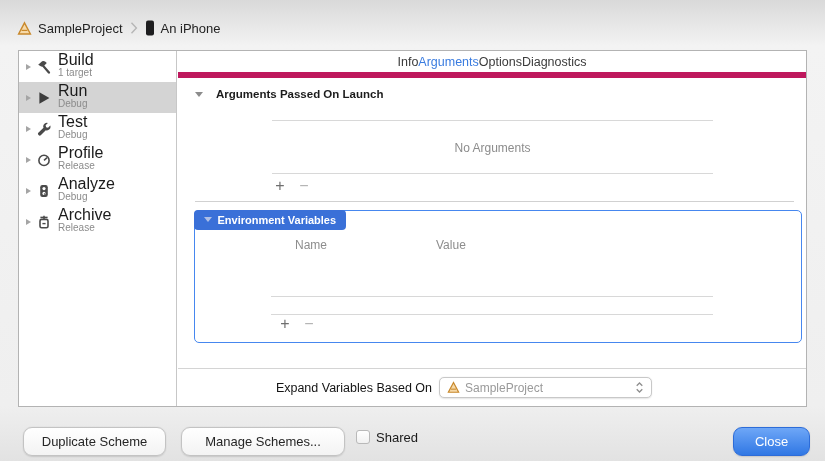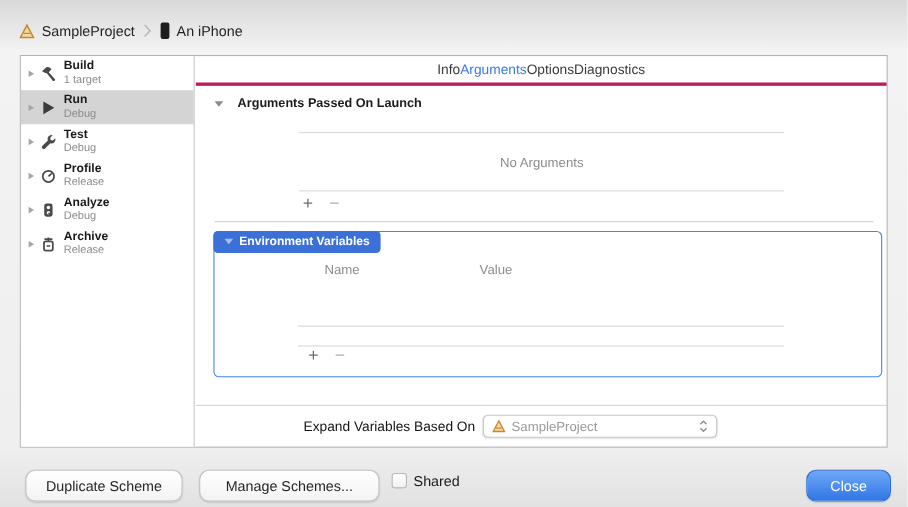--- a/index.html
+++ b/index.html
@@ -22,29 +22,29 @@
   .sidebar { position:absolute; left:0; top:0; width:158px; height:100%;
              border-right:1px solid #c7c7c7; background:#fff; }
   .side-row { height:31px; display:flex; align-items:center; padding-left:7px; }
   .side-row.selected { background:#d4d4d4; }
   .disc { width:0; height:0; border-left:5px solid #a5a5a5;
           border-top:3.5px solid transparent; border-bottom:3.5px solid transparent;
           margin-right:5px; flex:0 0 auto; }
   .side-icon { width:16px; height:16px; margin-right:6px; display:flex;
                align-items:center; justify-content:center; flex:0 0 auto; }
   .side-text { line-height:12px; }
-  .side-title { font-size:11px; font-weight:bold; color:#1b1b1b; }
+  .side-title { font-size:16px; font-weight:normal; color:#1b1b1b; }
   .side-sub { font-size:10px; color:#8b8b8b; margin-top:1px; }
 
   
   .content { position:absolute; left:159px; top:0; width:628px; height:355px; }
 
   .tabbar { position:absolute; left:0; right:0; top:0; height:27px;
             display:flex; justify-content:center; align-items:center; 
-            border-bottom:3px solid #be185d; font-size:12.5px; color:#3b3b3b; }
+            border-bottom:6px solid #be185d; font-size:12.5px; color:#3b3b3b; }
   .tab { cursor:default; }
   .tab.active { color:#3a7ce0; }
 
   .sec-header { position:absolute; display:flex; align-items:center; }
   .tri-down { width:0; height:0; border-top:5px solid #8c8c8c;
               border-left:4px solid transparent; border-right:4px solid transparent; }
   .sec-title { font-size:11.5px; font-weight:bold; color:#1c1c1c; margin-left:6px; }
 
   .hline { position:absolute; height:1px; background:#d8d8d8; }
   .empty-text { position:absolute; font-size:12px; color:#8c8c8c; text-align:center; }

